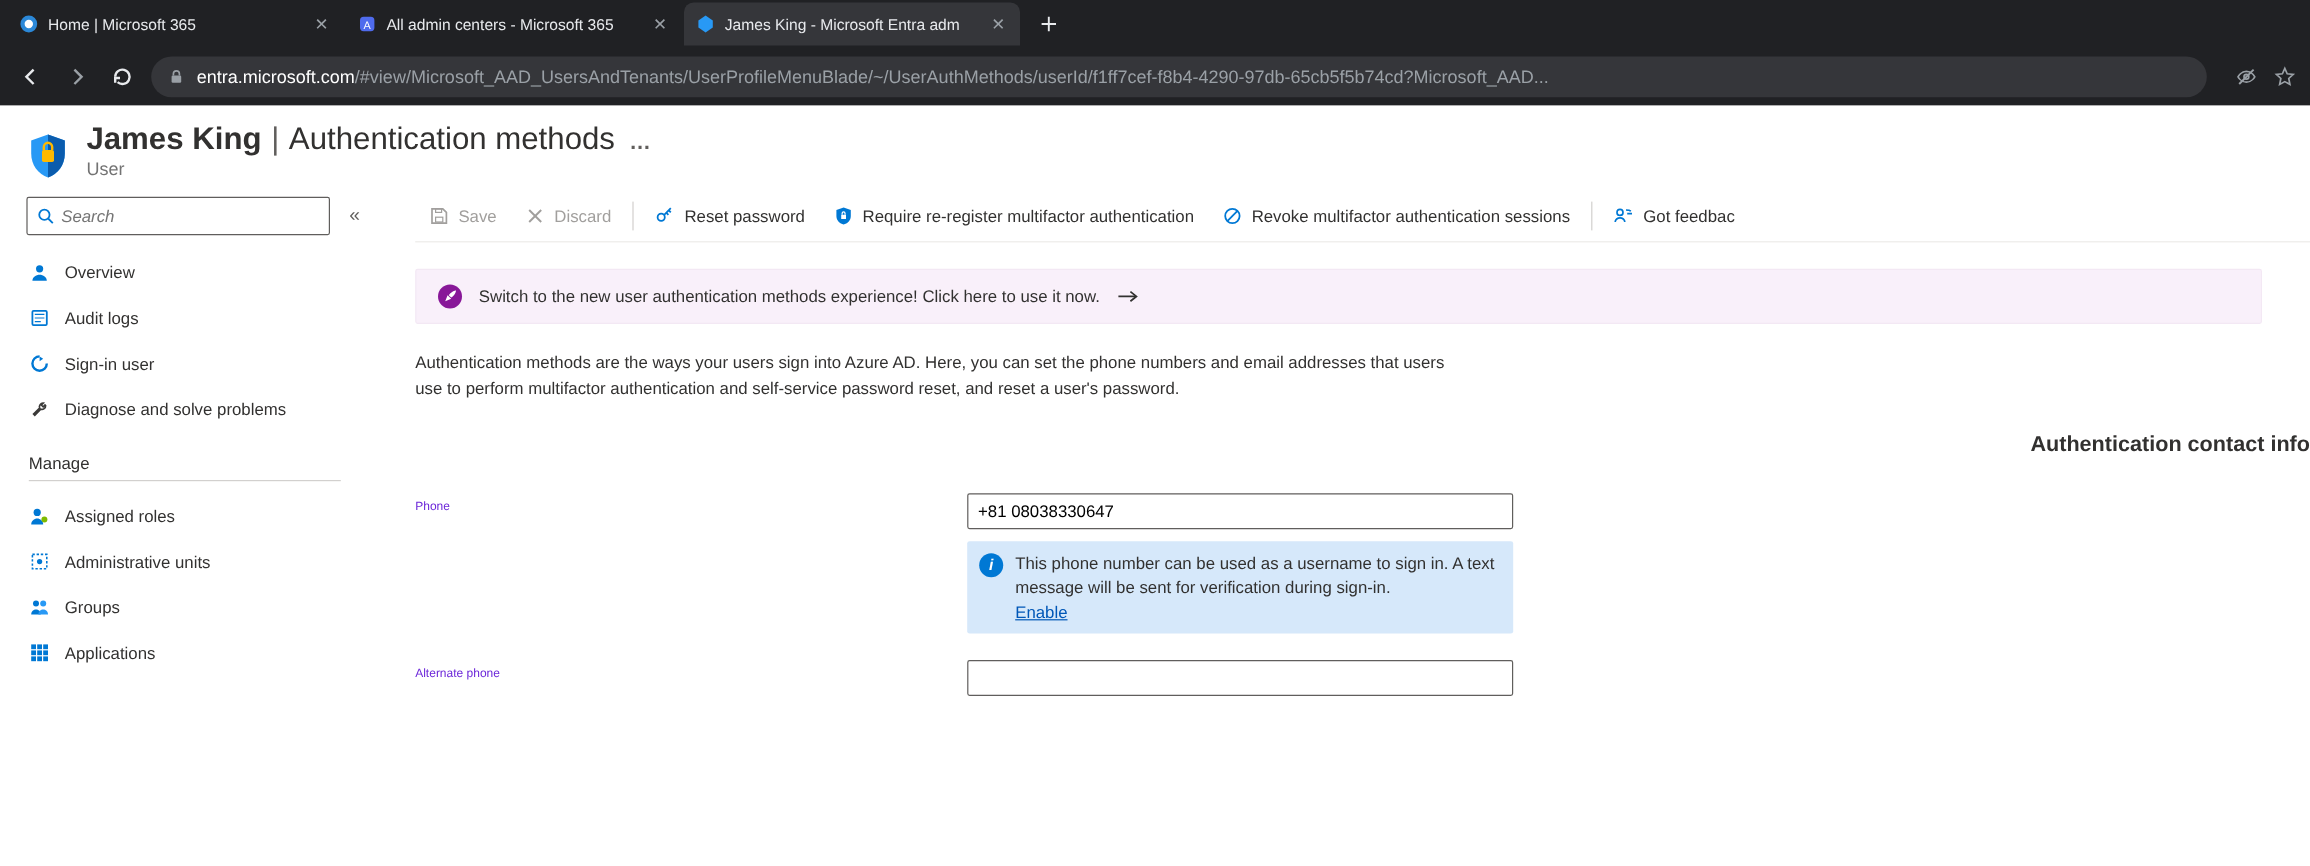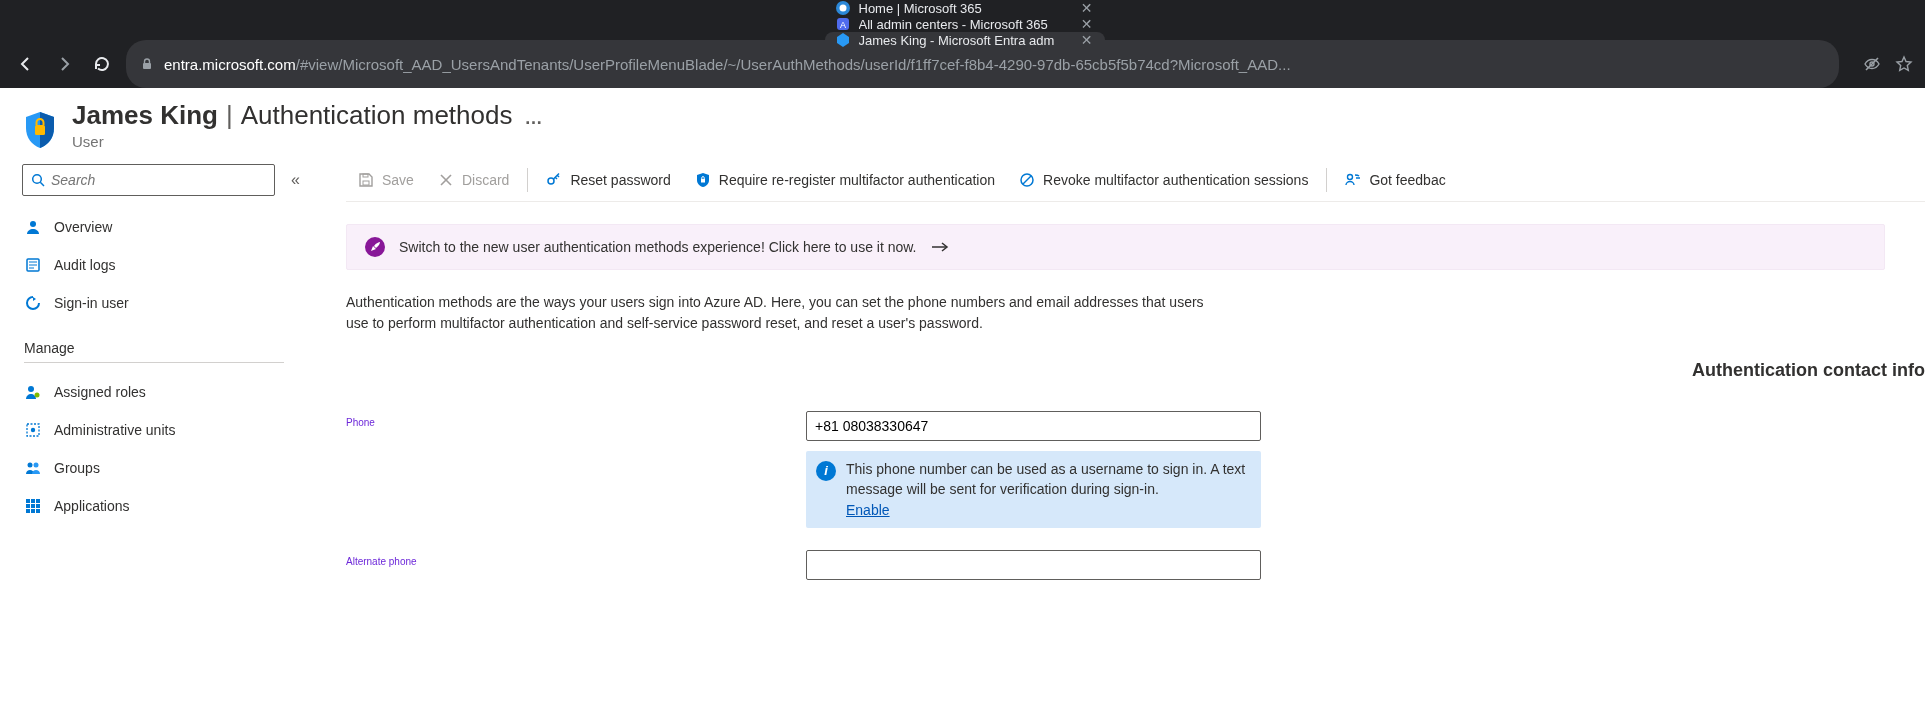--- a/index.html
+++ b/index.html
@@ -1,31 +1,31 @@
 <!DOCTYPE html>
 <html><head>
 <meta charset="utf-8">
 <style>
   * { box-sizing: border-box; margin: 0; padding: 0; font-family: "Segoe UI", Arial, sans-serif; }
   body { background: #fff; color: #323130; overflow-x: hidden; }
 
   
   .browser-chrome { background: #202124; color: #e8eaed; }
-  .tabs-bar { display: flex; align-items: center; height: 40px; padding: 0 0 0 6px; flex-direction: column; }
+  .tabs-bar { display: flex; align-items: center; height: 40px; padding: 0 0 0 6px; }
   .tab { display: flex; align-items: center; height: 36px; padding: 0 10px; border-top-left-radius: 8px; border-top-right-radius: 8px; margin-right: 2px; min-width: 280px; max-width: 290px; cursor: pointer; position: relative; }
   .tab.active { background: #35363a; }
   .tab .favicon { width: 16px; height: 16px; margin-right: 8px; flex-shrink: 0; }
   .tab .tab-title { font-size: 13px; white-space: nowrap; overflow: hidden; text-overflow: ellipsis; flex: 1; color: #e8eaed; }
   .tab .tab-close { width: 16px; height: 16px; display: flex; align-items: center; justify-content: center; font-size: 14px; color: #9aa0a6; margin-left: 6px; cursor: pointer; }
   .new-tab { width: 28px; height: 28px; display: flex; align-items: center; justify-content: center; cursor: pointer; color: #e8eaed; margin-left: 8px; }
 
   .addr-bar { display: flex; align-items: center; height: 48px; padding: 0 12px; gap: 10px; }
   .nav-btn { width: 28px; height: 28px; display: flex; align-items: center; justify-content: center; color: #9aa0a6; cursor: pointer; }
   .nav-btn.enabled { color: #e8eaed; }
-  .addr-field { flex: 1; background: #35363a; border-radius: 20px; height: 48px; display: flex; align-items: center; padding: 0 14px; color: #e8eaed; font-size: 15px; }
+  .addr-field { flex: 1; background: #35363a; border-radius: 20px; height: 34px; display: flex; align-items: center; padding: 0 14px; color: #e8eaed; font-size: 15px; }
   .addr-field .lock { margin-right: 10px; color: #9aa0a6; }
   .addr-text { white-space: nowrap; overflow: hidden; text-overflow: ellipsis; }
   .addr-domain { color: #fff; }
   .addr-path { color: #9aa0a6; }
   .addr-icons { display: flex; gap: 14px; margin-left: 14px; color: #9aa0a6; }
 
   
   .page { background: #fff; }
   .page-header { display: flex; align-items: flex-end; padding: 12px 16px 8px 22px; gap: 14px; }
   .shield-icon { width: 36px; height: 40px; flex-shrink: 0; margin-top: 4px; }
@@ -214,20 +214,28 @@
       </div>
       <div class="nav-item">
         <span class="ni-icon">
           <svg width="16" height="16" viewBox="0 0 16 16">
               <path d="M8 2a6 6 0 1 0 6 6" stroke="#0078d4" stroke-width="2" fill="none"></path>
               <path d="M8 2l3 2-3 2z" fill="#0078d4"></path>
             </svg>
         </span>
         <span>Sign-in user</span>
       </div>
+      <div class="nav-item">
+        <span class="ni-icon">
+          <svg width="16" height="16" viewBox="0 0 16 16">
+              <path d="M13 5a3 3 0 0 1-4 3L4 13l-1-1 5-5a3 3 0 0 1 3-4l-1.5 1.5L11 6l1.5-1.5L13 5z" fill="none" stroke="#3b3a39" stroke-width="1.4"></path>
+            </svg>
+        </span>
+        <span>Diagnose and solve problems</span>
+      </div>
 
       <div class="nav-group">Manage</div>
 
       <div class="nav-item">
         <span class="ni-icon">
           <svg width="16" height="16" viewBox="0 0 16 16">
               <circle cx="6" cy="5" r="3" fill="#0078d4"></circle>
               <path d="M1 15c0-3 2.5-5 5-5s5 2 5 5" fill="#0078d4"></path>
               <circle cx="12" cy="11" r="2.5" fill="#7fba00"></circle>
             </svg>

